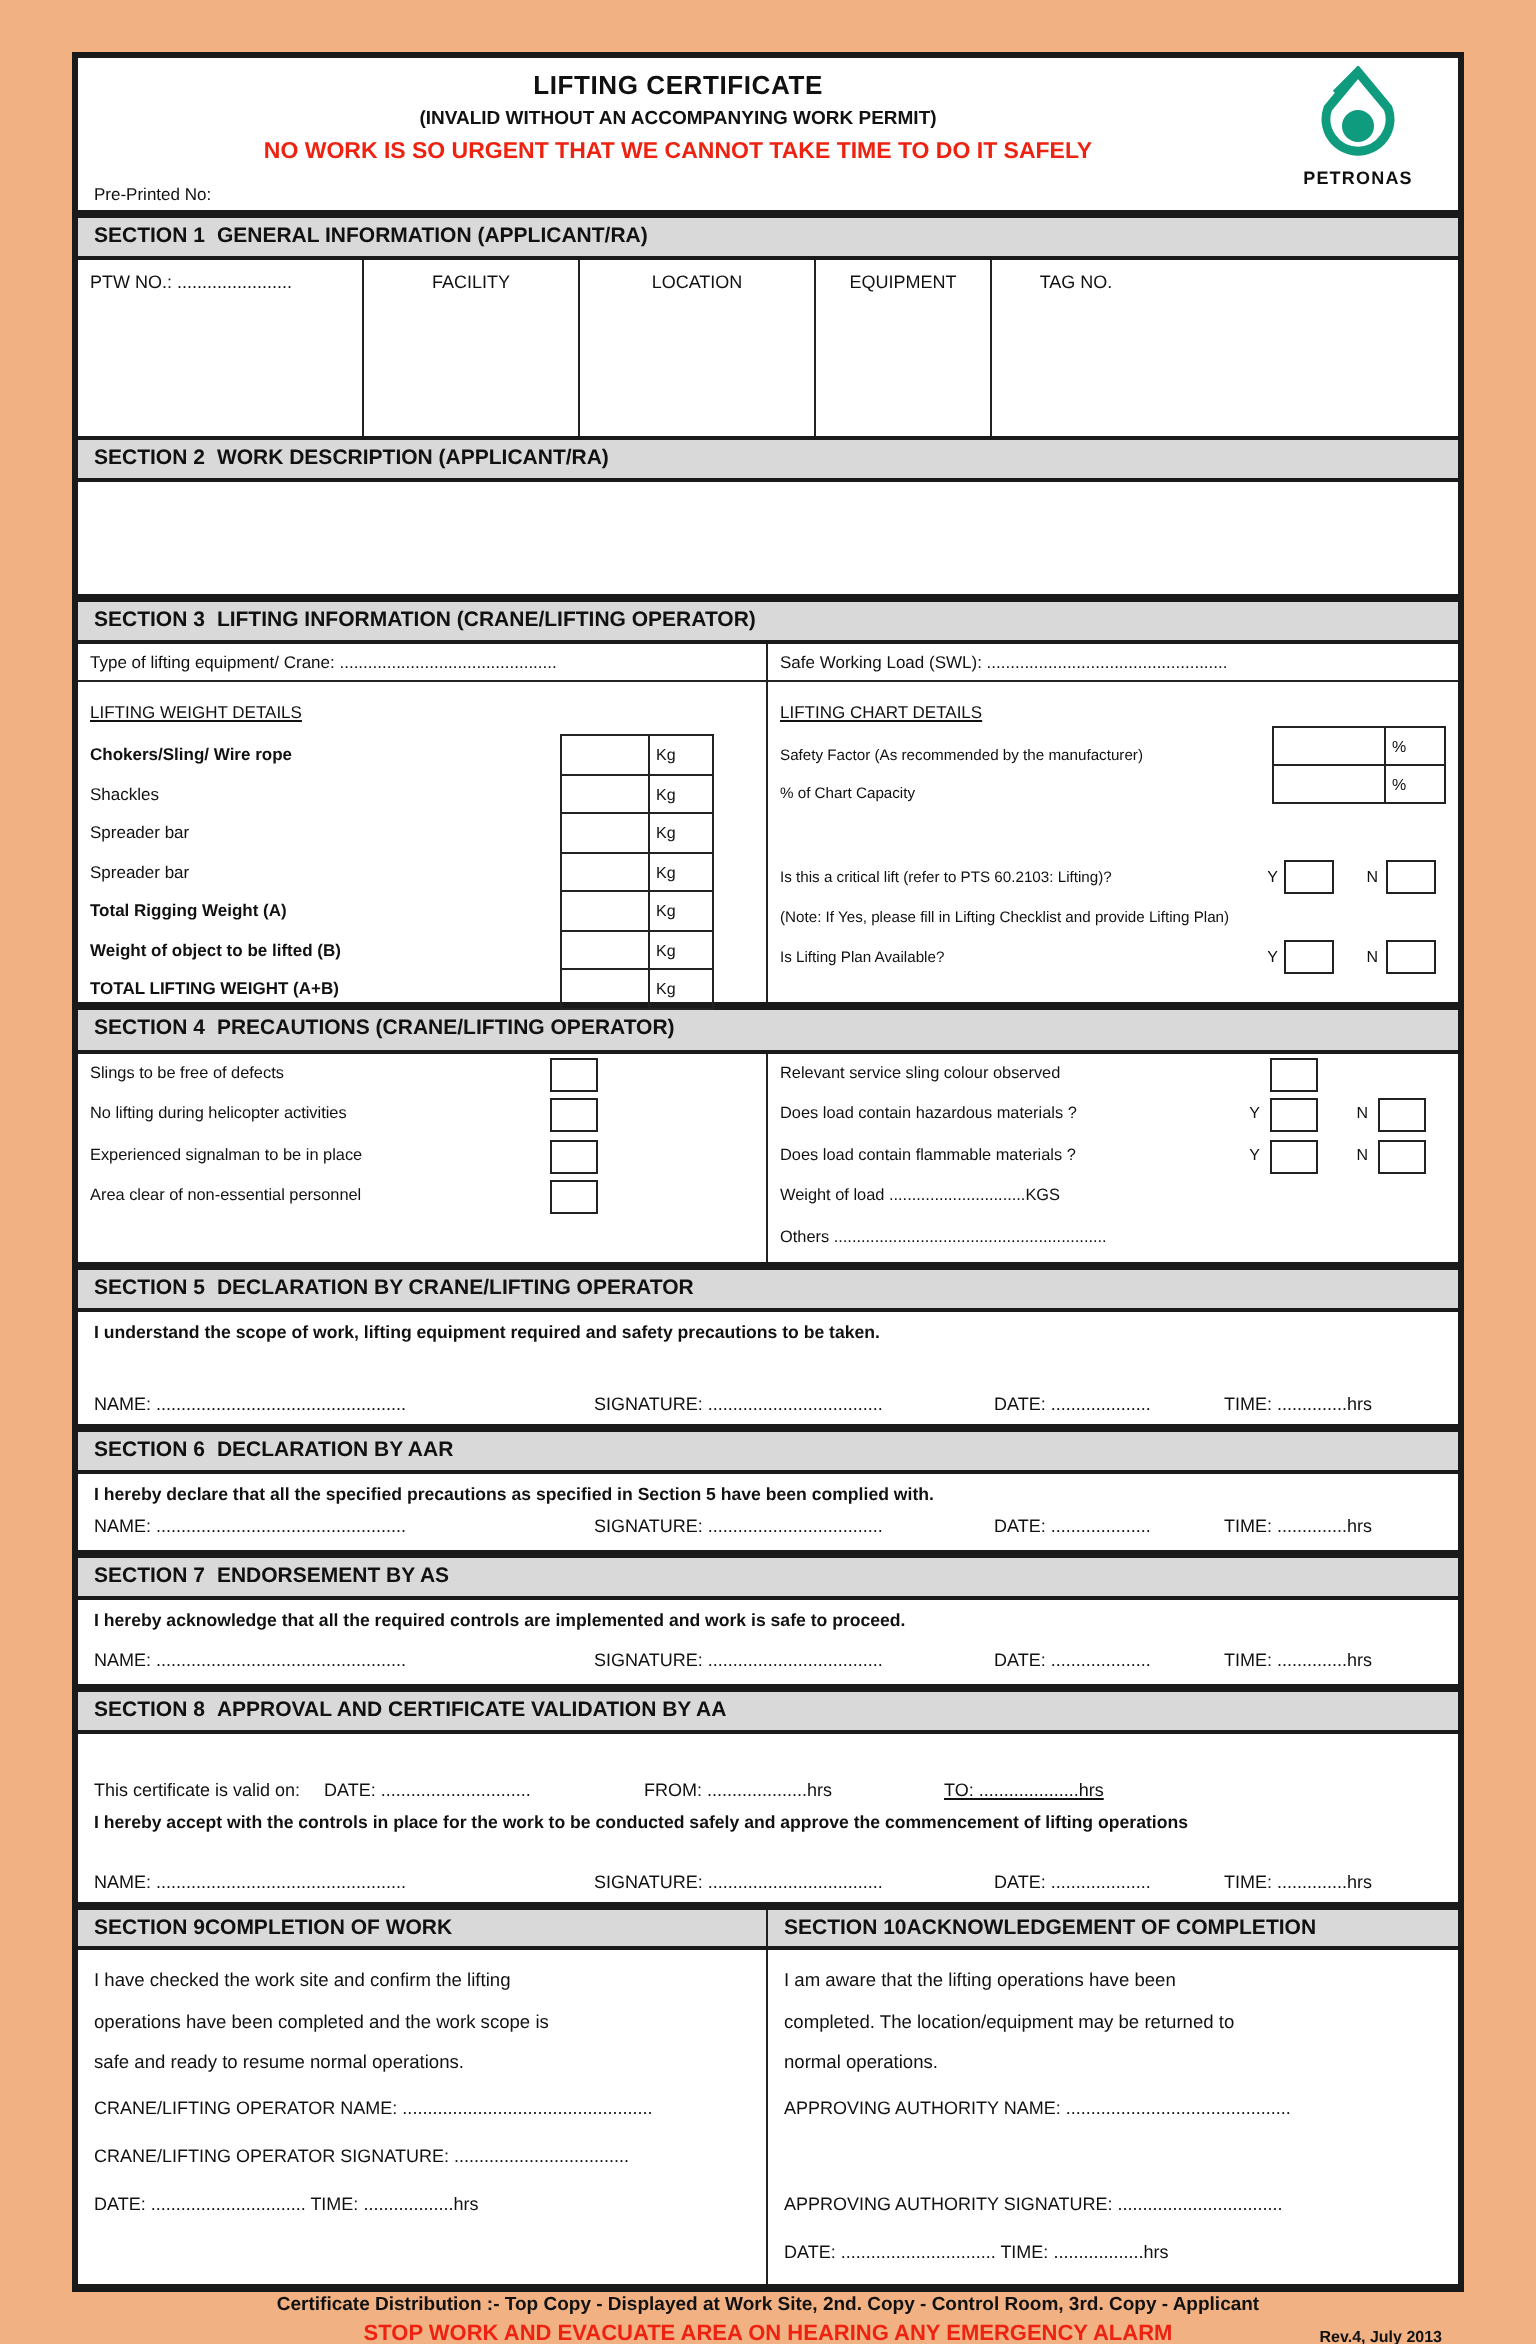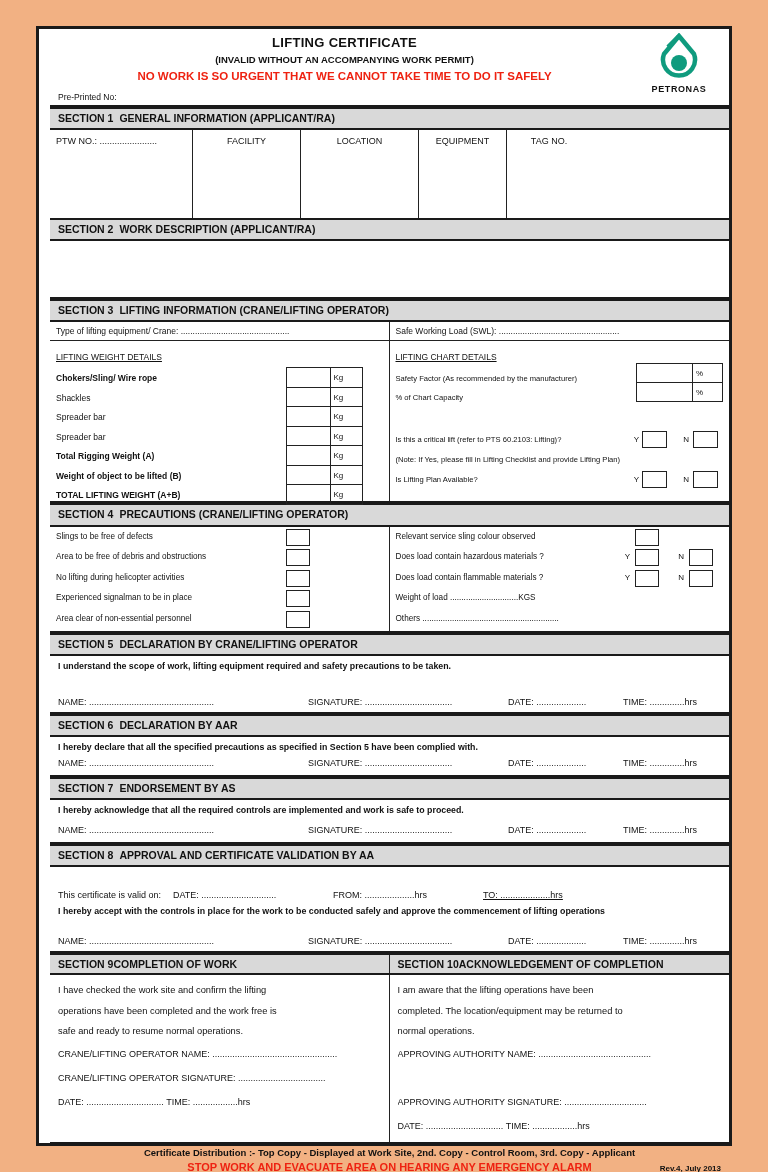--- a/index.html
+++ b/index.html
@@ -12,21 +12,20 @@
     width: 768px; height: 1172px;
     position: relative;
     overflow: hidden;
   }
   .page {
     position: absolute;
     left: 36px; top: 26px;
     width: 696px; height: 1120px;
     background: #ffffff;
     border: 3px solid #1a1a1a;
-    padding-left: 11px;
   }
   
   .hdr {
     position: relative;
     padding: 6px 0 0 0;
     border-bottom: 2px solid #1a1a1a;
     height: 78px;
   }
   .hdr-title {
     text-align: center;
@@ -285,21 +284,20 @@
       </div>
     </div>
   </div>
 
   <div class="secbar">
     <span class="num">SECTION 4</span><span>PRECAUTIONS (CRANE/LIFTING OPERATOR)</span>
   </div>
   <div class="s4wrap">
     <div class="s4col left">
       <div class="s4row"><span>Slings to be free of defects</span><span class="cbox" style="left:236px;"></span></div>
-      <div class="s4row"><span>Area to be free of debris and obstructions</span><span class="cbox" style="left:236px;"></span></div>
       <div class="s4row"><span>No lifting during helicopter activities</span><span class="cbox" style="left:236px;"></span></div>
       <div class="s4row"><span>Experienced signalman to be in place</span><span class="cbox" style="left:236px;"></span></div>
       <div class="s4row"><span>Area clear of non-essential personnel</span><span class="cbox" style="left:236px;"></span></div>
     </div>
     <div class="s4col">
       <div class="s4row"><span>Relevant service sling colour observed</span><span class="cbox" style="right:70px;"></span></div>
       <div class="s4row">
         <span>Does load contain hazardous materials ?</span>
         <span class="ynlab" style="right:99px;top:0;">Y</span>
         <span class="cbox" style="right:70px;"></span>
@@ -376,21 +374,21 @@
     </div>
   </div>
 
   <div class="s910bars">
     <div><span class="num">SECTION 9</span><span>COMPLETION OF WORK</span></div>
     <div><span class="num">SECTION 10</span><span>ACKNOWLEDGEMENT OF COMPLETION</span></div>
   </div>
   <div class="s910body">
     <div>
       <div class="ptxt">I have checked the work site and confirm the lifting</div>
-      <div class="ptxt">operations have been completed and the work free is</div>
+      <div class="ptxt">operations have been completed and the work scope is</div>
       <div class="ptxt">safe and ready to resume normal operations.</div>
       <div class="flab">CRANE/LIFTING OPERATOR NAME: ..................................................</div>
       <div class="flab">CRANE/LIFTING OPERATOR SIGNATURE: ...................................</div>
       <div class="flab">DATE: ...............................          TIME: ..................hrs</div>
     </div>
     <div>
       <div class="ptxt">I am aware that the lifting operations have been</div>
       <div class="ptxt">completed. The location/equipment may be returned to</div>
       <div class="ptxt">normal operations.</div>
       <div class="flab">APPROVING AUTHORITY NAME: .............................................</div>

